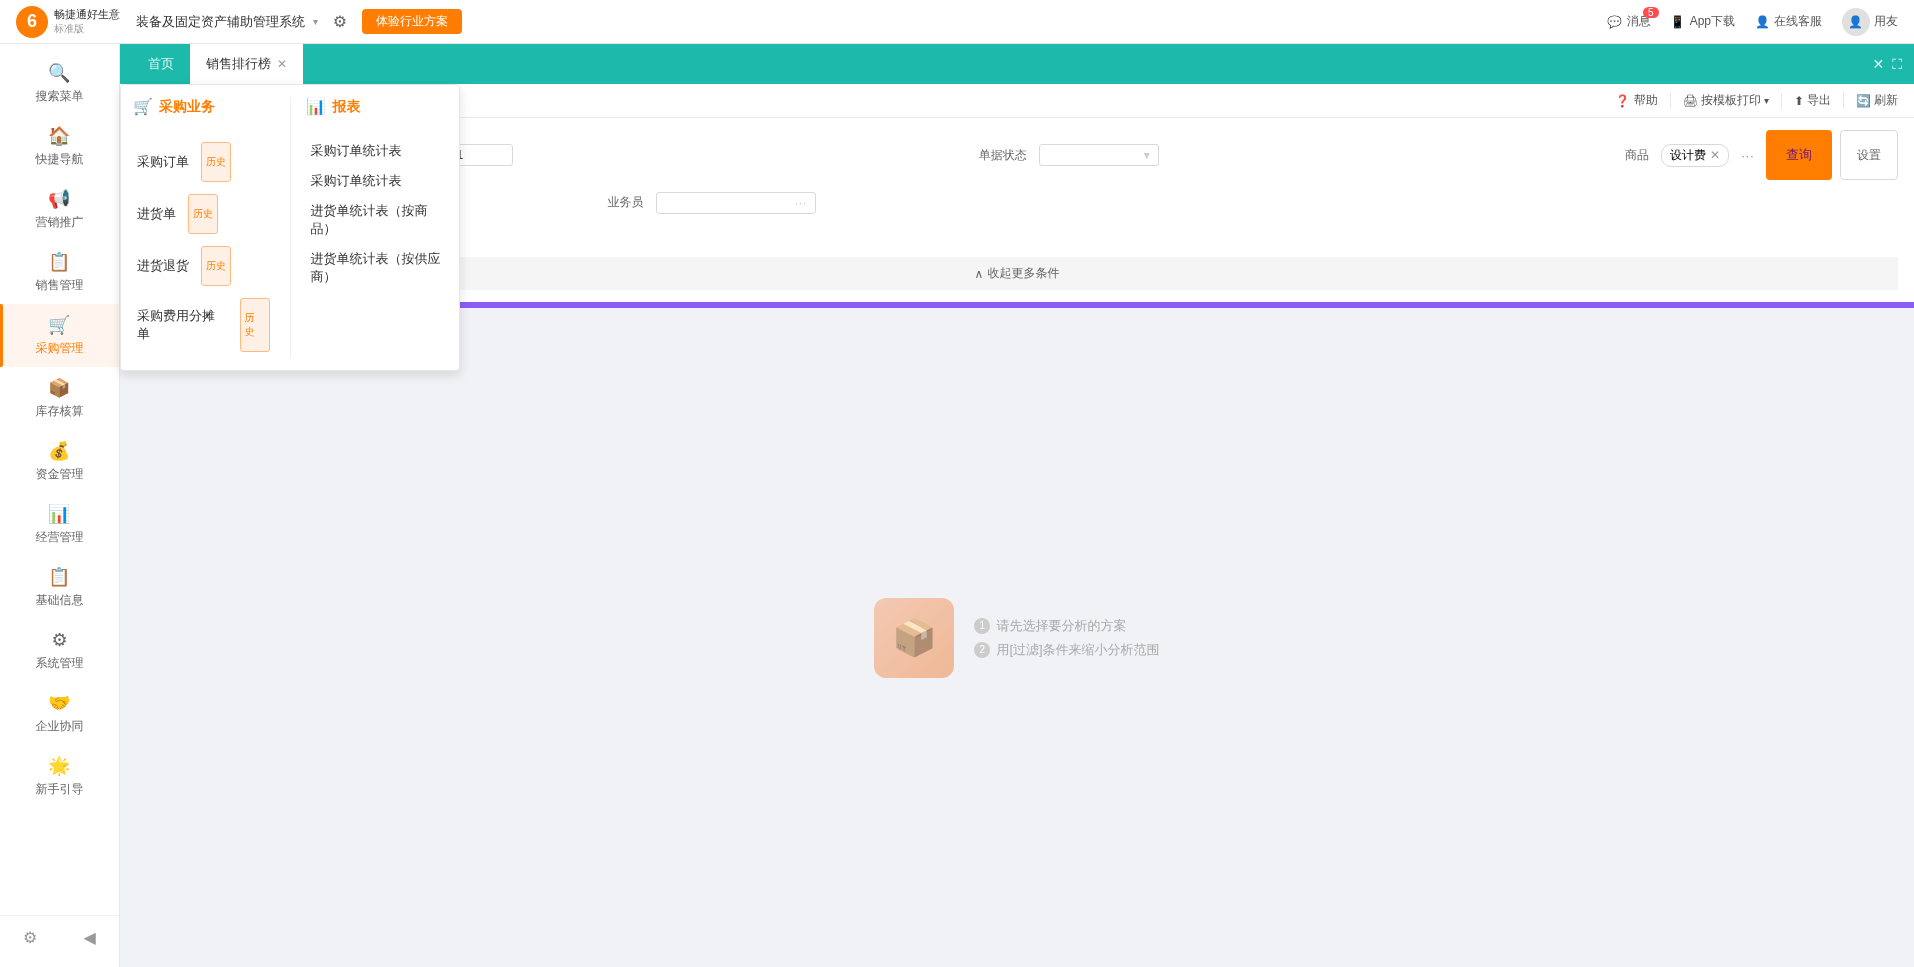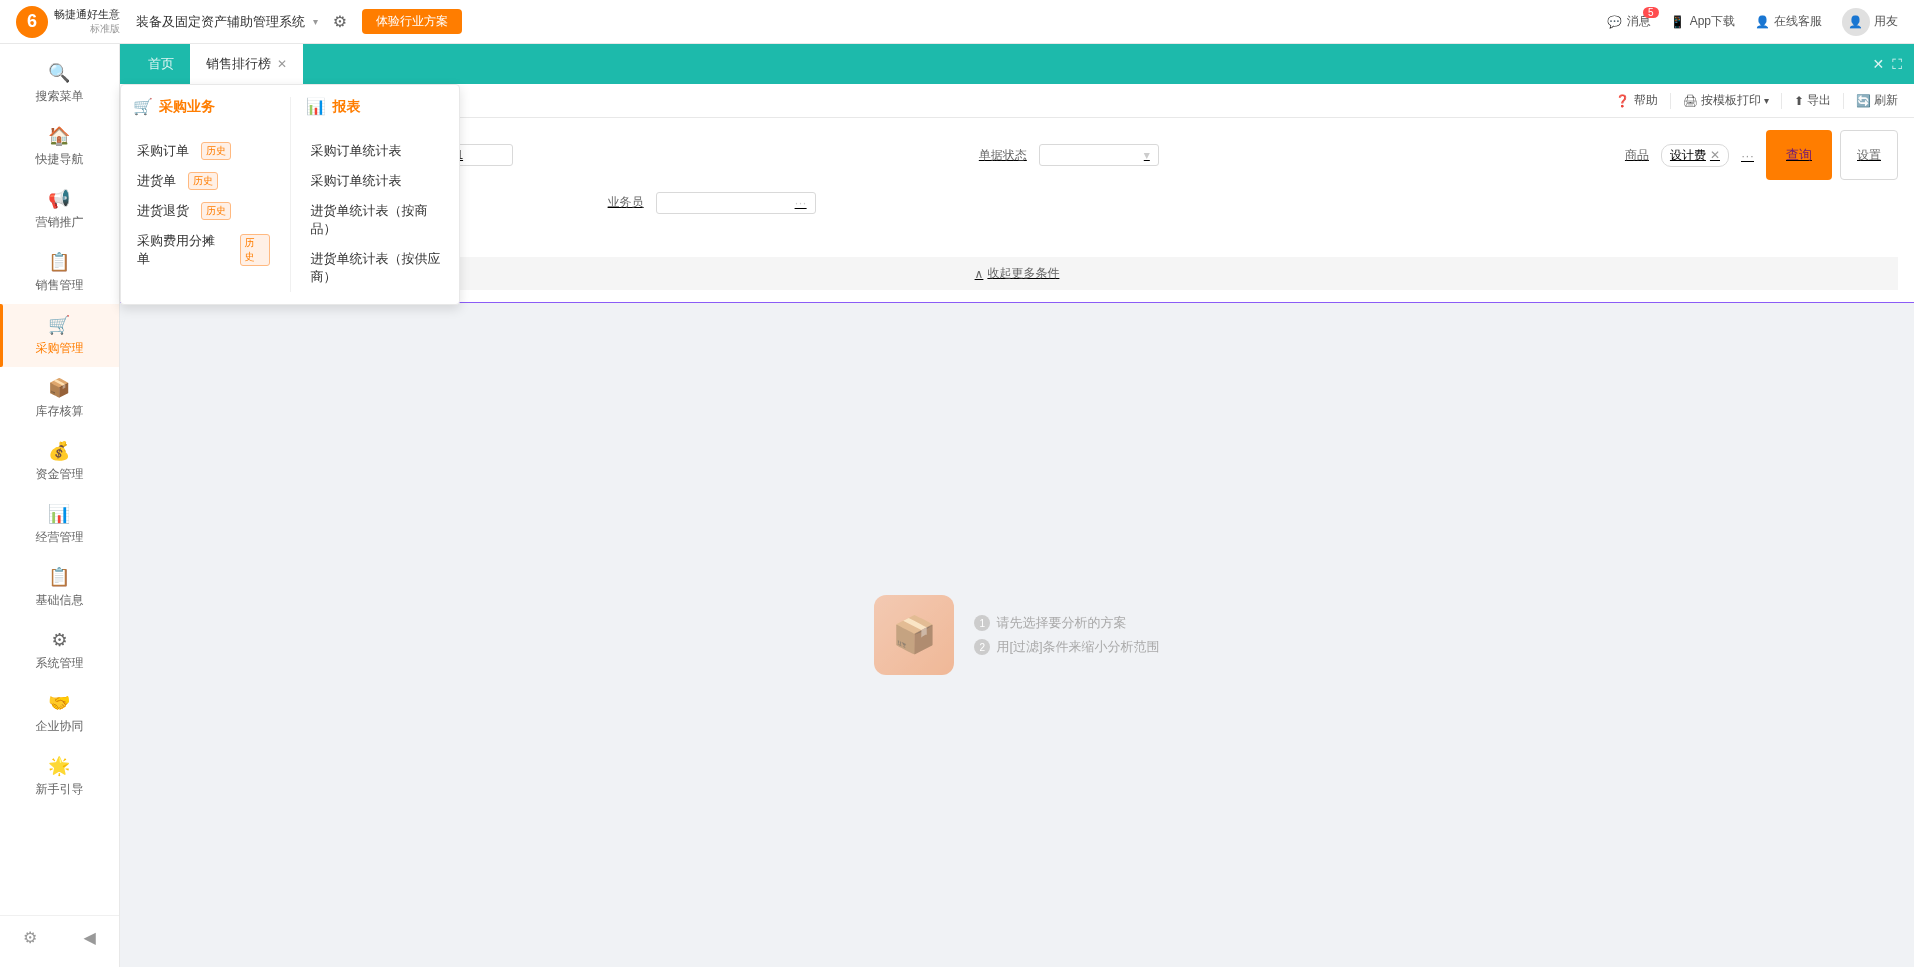--- a/index.html
+++ b/index.html
@@ -24,21 +24,21 @@
       gap: 6px;
     }
     .logo-icon {
       width: 32px; height: 32px;
       background: #ff7d00;
       border-radius: 50%;
       display: flex; align-items: center; justify-content: center;
       color: #fff; font-size: 18px; font-weight: bold;
     }
     .logo-text { font-size: 11px; color: #333; line-height: 1.3; }
-    .logo-sub { font-size: 10px; color: #999; text-align: right; }
+    .logo-sub { font-size: 10px; color: #999; }
     .system-title {
       flex: 1;
       display: flex;
       align-items: center;
       gap: 8px;
       color: #333;
       font-size: 13px;
     }
     .system-title-text { color: #333; }
     .dropdown-arrow { color: #999; font-size: 10px; cursor: pointer; }
@@ -161,22 +161,21 @@
       background: #f0f2f5;
       display: flex;
       flex-direction: column;
       overflow: hidden;
     }
 
     
     .filter-bar {
       background: #fff;
       padding: 12px 16px;
-      border-bottom: 1px solid #8b5cf6;
-      text-decoration: underline;
+      border-bottom: 6px solid #8b5cf6;
     }
     .filter-row {
       display: flex;
       align-items: center;
       gap: 12px;
       margin-bottom: 10px;
     }
     .filter-row:last-child { margin-bottom: 0; }
     .filter-label { color: #666; font-size: 12px; white-space: nowrap; }
     .filter-date-group {
@@ -327,21 +326,21 @@
       cursor: pointer;
       font-size: 13px;
       color: #333;
     }
     .history-badge {
       background: #fff0e6;
       color: #ff7d00;
       border: 1px solid #ffb980;
       border-radius: 3px;
       font-size: 10px;
-      padding: 1px 4px;
+      padding: 12px 4px;
     }
     .col-separator { width: 1px; background: #f0f0f0; align-self: stretch; margin: 0 4px; }
   </style>
 </head>
 <body>
 
 <div class="top-header">
   <div class="logo-area">
     <div class="logo-icon">
       <span>6</span>

